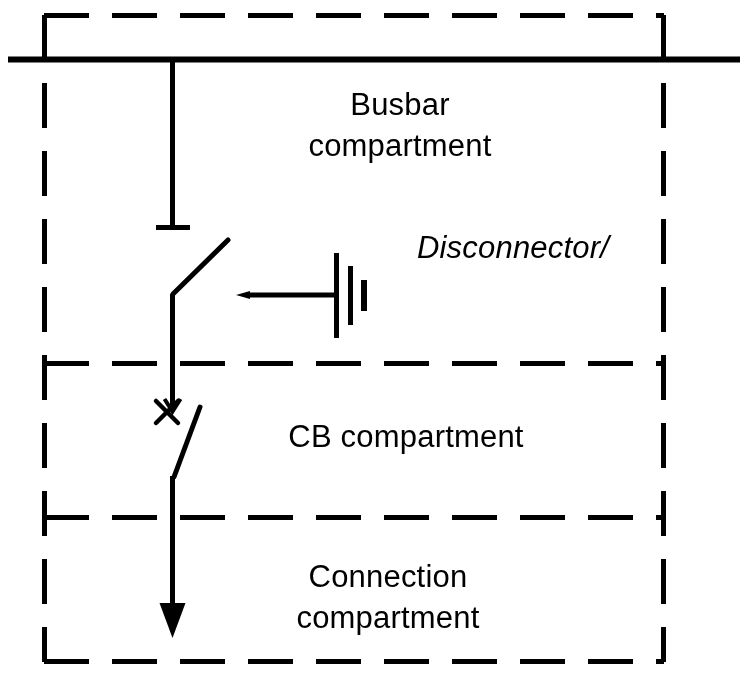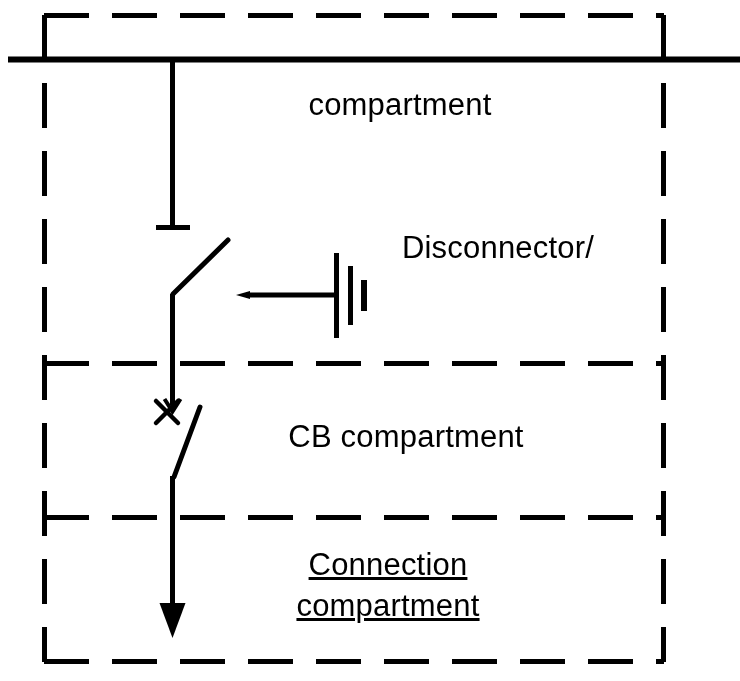--- a/index.html
+++ b/index.html
@@ -20,23 +20,23 @@
     position: absolute;
     transform: translateX(-50%);
     text-align: center;
     color: var(--line-color);
     font-size: 31px;
     line-height: 41px;
     white-space: nowrap;
     letter-spacing: 0.2px;
   }
   .label-busbar       { left: 400px; top: 84px;  }
-  .label-disconnector { left: 498px; top: 227px; }
+  .label-disconnector { left: 513px; top: 227px; font-style: italic; }
   .label-cb           { left: 406px; top: 416px; text-align: center; }
-  .label-connection   { left: 388px; top: 544px; text-decoration: underline; }
+  .label-connection   { left: 388px; top: 556px; }
 </style>
 </head>
 <body>
 
 <div class="canvas">
 
   <svg width="740" height="681" viewBox="0 0 740 681">
 
     <g stroke="#000" stroke-width="5" fill="none" stroke-dasharray="45 23">
       <line x1="44" y1="15.5" x2="664" y2="15.5"></line>
@@ -75,20 +75,21 @@
       <line x1="200" y1="407" x2="174" y2="477" stroke="#000" stroke-width="5" stroke-linecap="round"></line>
     </g>
 
     <g>
       <line x1="172.5" y1="476" x2="172.5" y2="617" stroke="#000" stroke-width="5"></line>
       <polygon points="159.5,603 185.5,603 172.5,638" fill="#000"></polygon>
     </g>
   </svg>
 
   <div class="label label-busbar">
+    <div>Busbar</div>
     <div>compartment</div>
   </div>
 
   <div class="label label-disconnector">
     <div>Disconnector/</div>
   </div>
 
   <div class="label label-cb">
     <div>CB compartment</div>
   </div>

